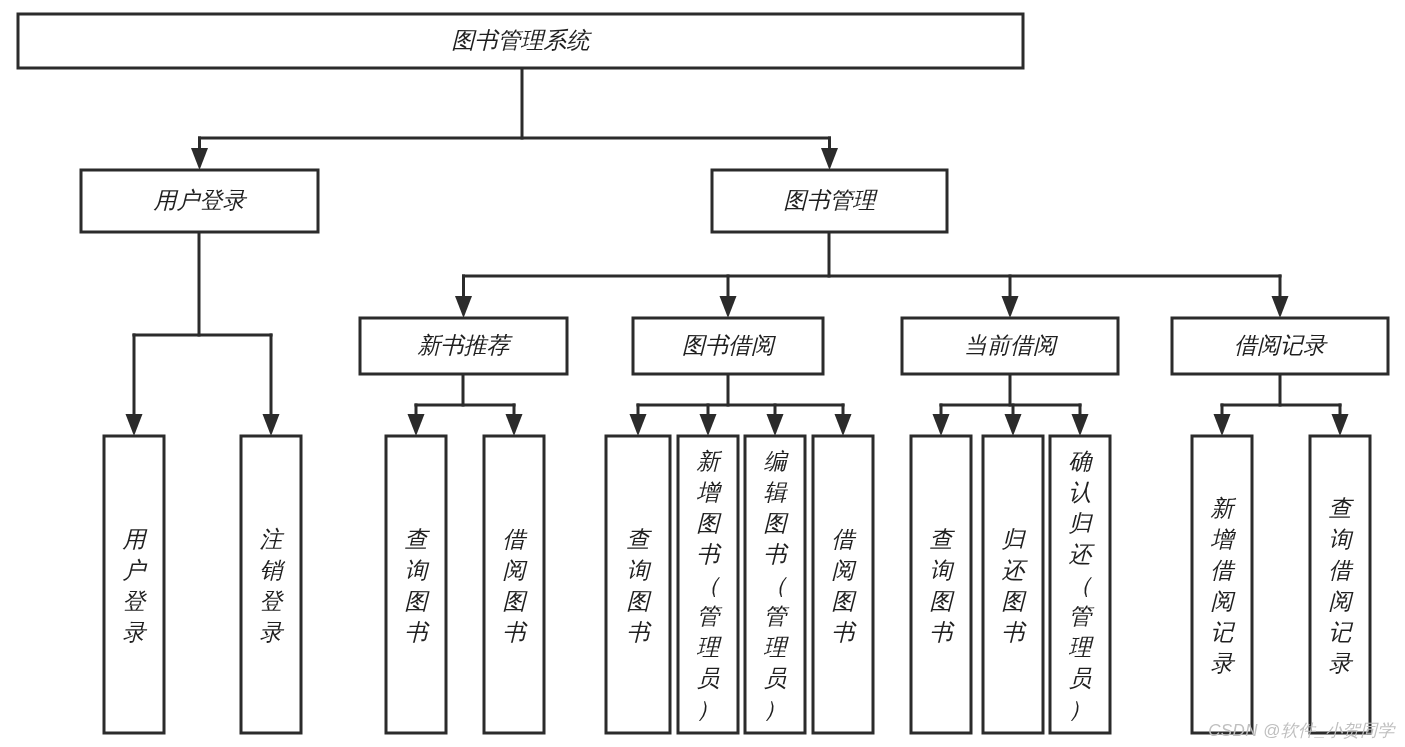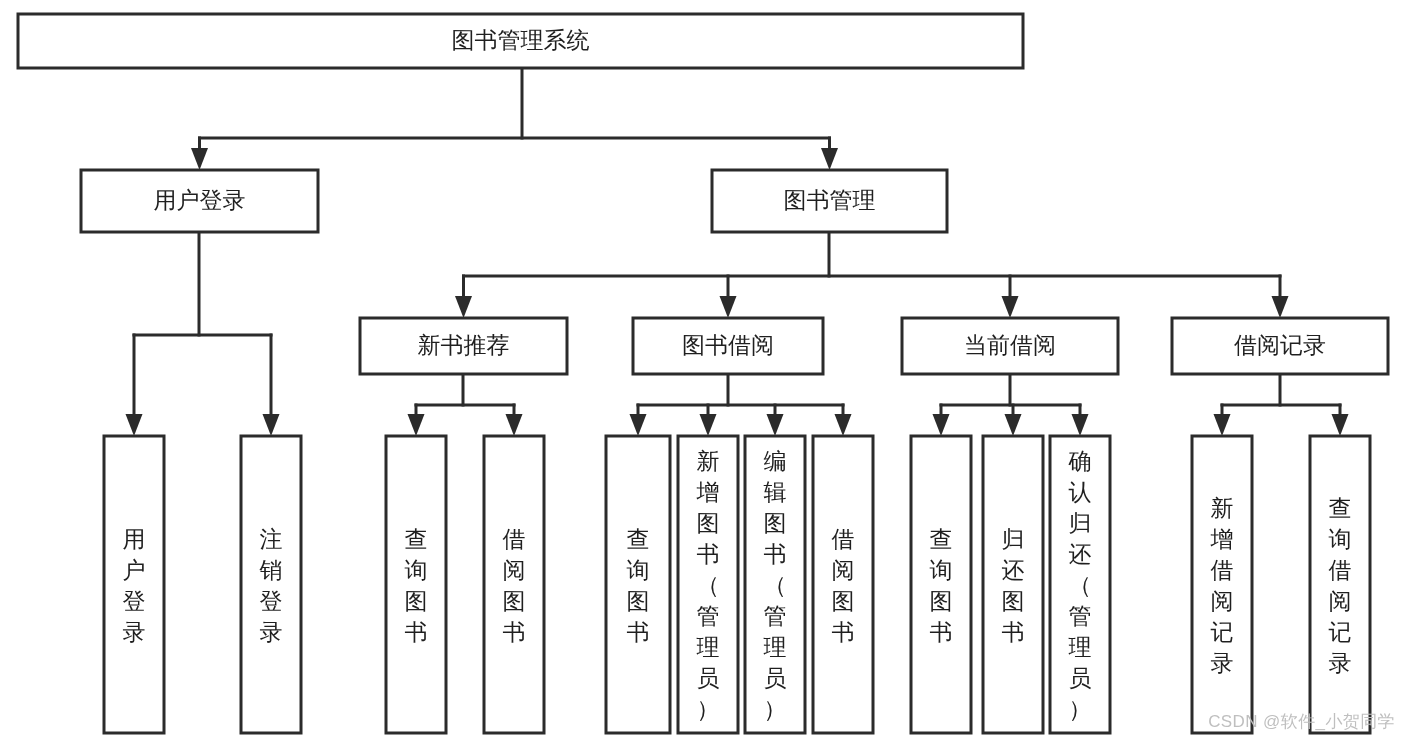--- a/index.html
+++ b/index.html
@@ -11,20 +11,21 @@
     width: 1405px;
     height: 747px;
     font-family: "Liberation Sans", "DejaVu Sans", sans-serif;
     overflow: hidden;
     position: relative;
   }
   #diagram-root {
     position: relative;
     width: 1405px;
     height: 747px;
+    font-style: italic;
   }
   svg.diagram {
     position: absolute;
     top: 0;
     left: 0;
     width: 1405px;
     height: 747px;
     display: block;
   }
   .node-box {
@@ -51,21 +52,21 @@
   }
   .node-label-v {
     font-family: "Liberation Sans", "DejaVu Sans", sans-serif;
     font-size: 23px;
     fill: #1f1f1f;
     text-anchor: middle;
   }
   .watermark {
     position: absolute;
     right: 10px;
-    bottom: 14px;
+    bottom: 5px;
     font-family: "Liberation Sans", "DejaVu Sans", sans-serif;
     font-size: 17px;
     color: #bfbfbf;
     white-space: nowrap;
     letter-spacing: 0.4px;
   }
 </style>
 </head>
 <body>
 

